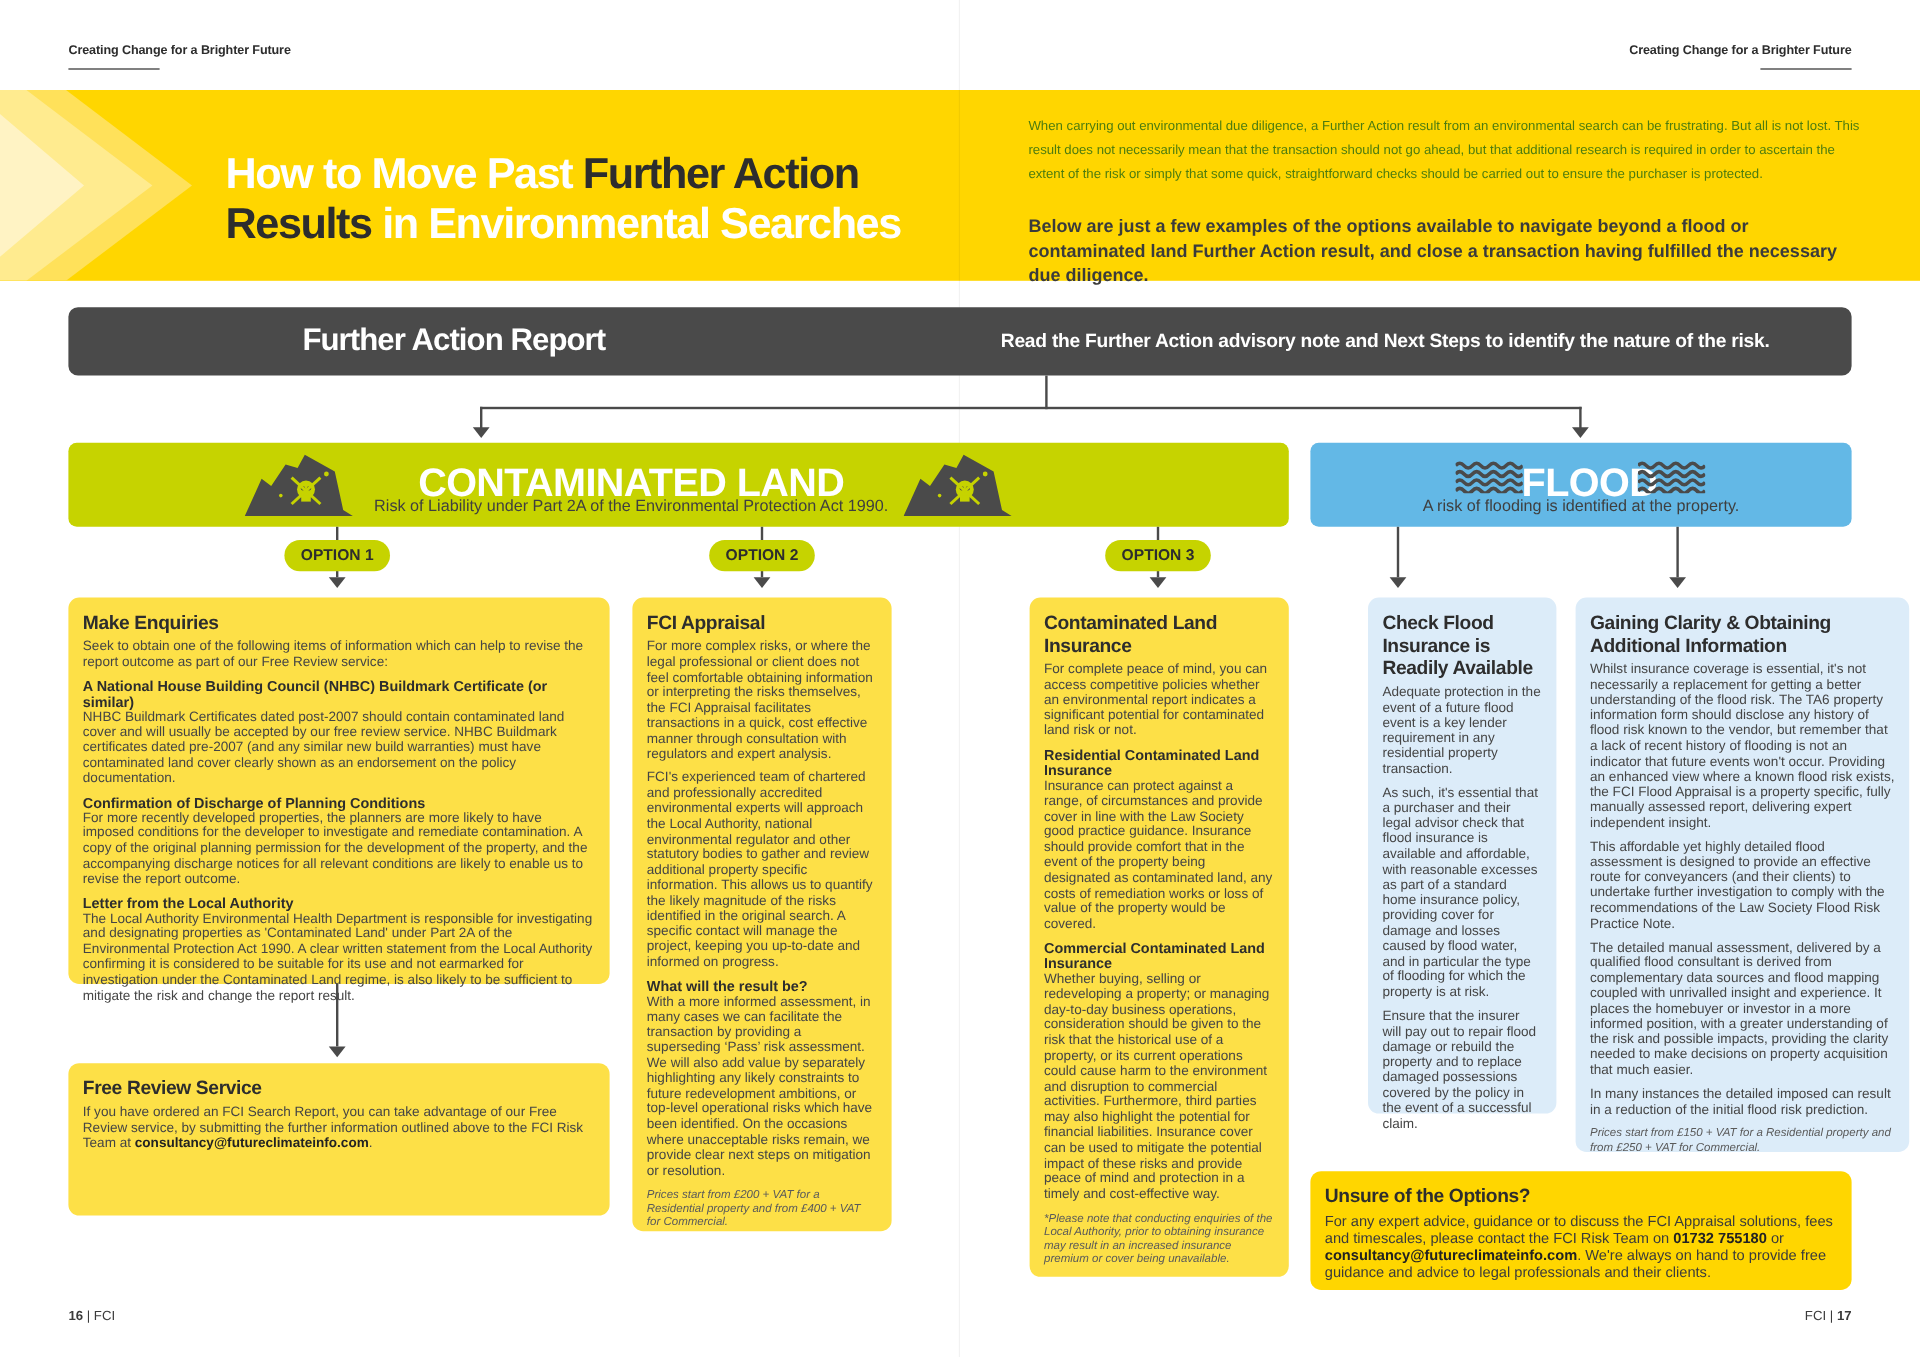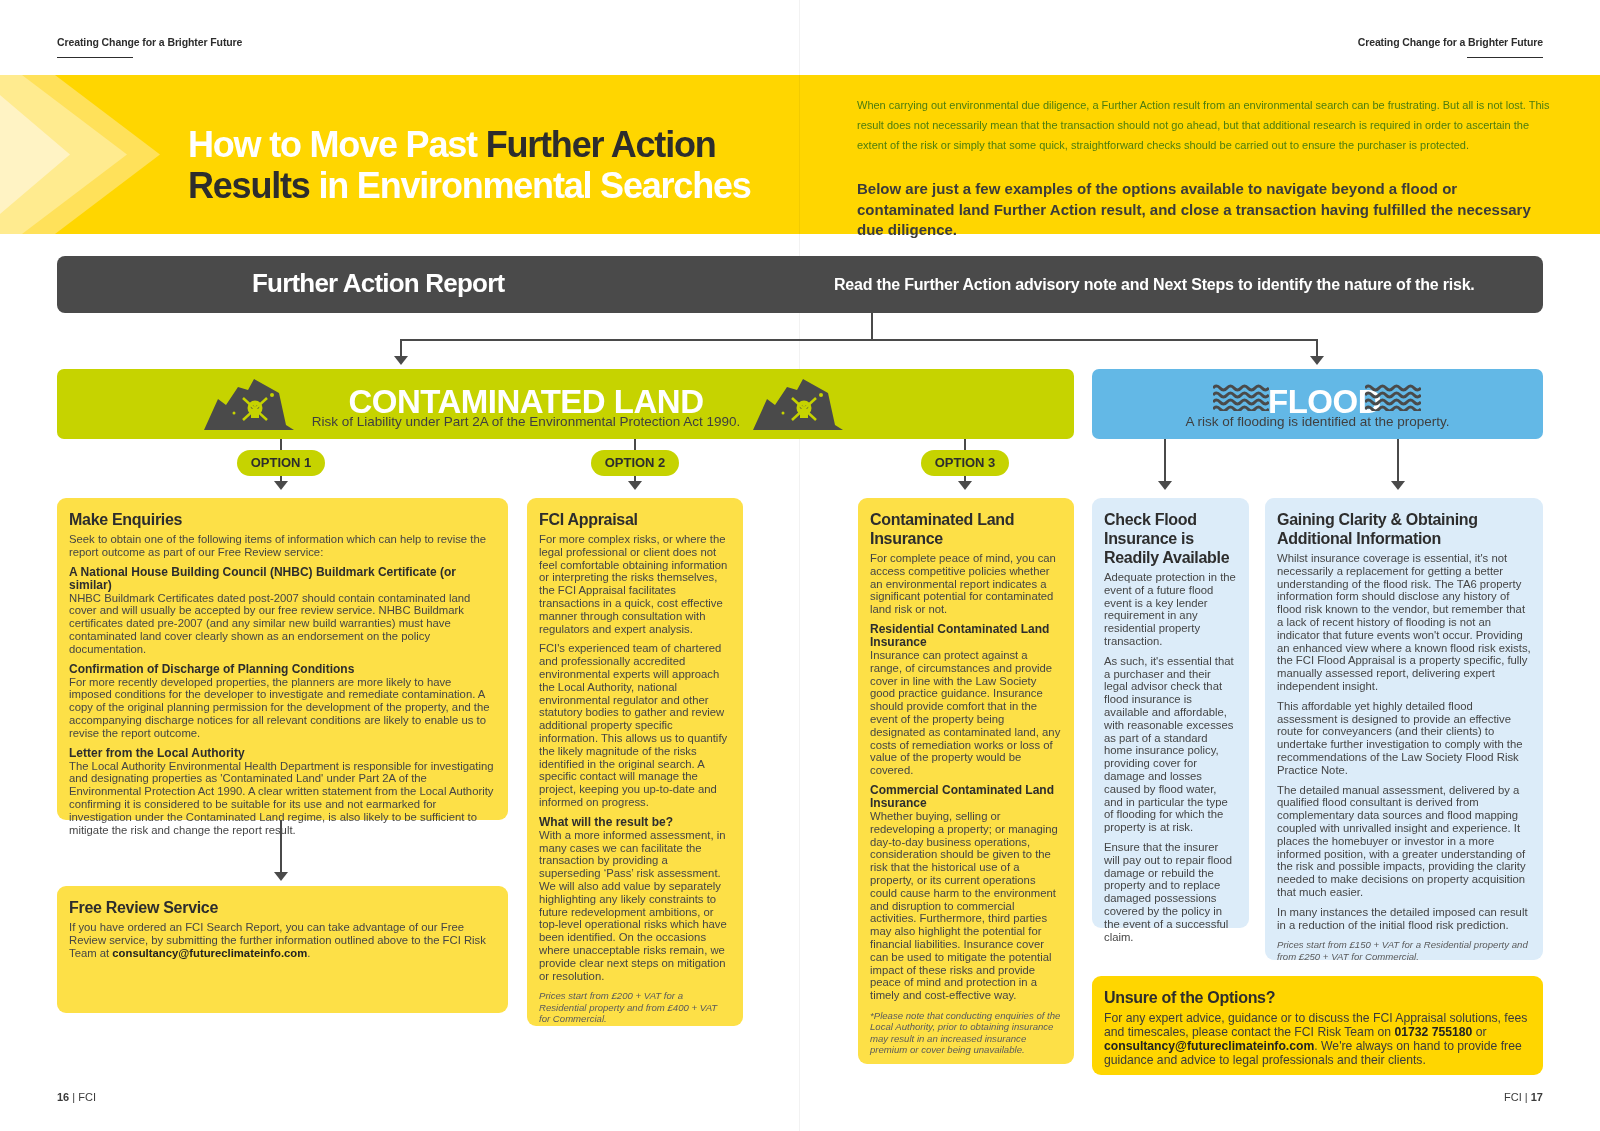--- a/index.html
+++ b/index.html
@@ -30,21 +30,21 @@
 
   .cat-cl { left: 57px; top: 369px; width: 1017px; height: 70px; background: #c6d300; border-radius: 7px; }
   .cat-fl { left: 1092px; top: 369px; width: 451px; height: 70px; background: #63b8e6; border-radius: 7px; }
   .cat-title { font-size: 33px; font-weight: bold; color: #fff; letter-spacing: -0.5px; text-align: center; }
   .cat-sub { font-size: 13.5px; color: #3f3f3f; text-align: center; }
 
   .opt { height: 26px; border-radius: 13px; background: #c6d300; font-size: 13px; font-weight: bold; color: #2d2d2d; text-align: center; line-height: 26px; width: 88px; }
 
   .card { border-radius: 9px; padding: 12px 12px 10px 12px; font-size: 11.3px; line-height: 12.8px; color: #454545; }
   .card.green { background: #fde047; }
-  .card.blue { background: #dcecf9; }
+  .card.blue { background: #dcecf9; margin-left: 48px; }
   .card.yellow { background: #ffd600; }
   .card h3 { font-size: 16px; line-height: 19px; font-weight: bold; color: #2d2d2d; margin-bottom: 4px; letter-spacing: -0.3px; }
   .card h4 { font-size: 12px; line-height: 13px; font-weight: bold; color: #2d2d2d; }
   .card p { margin-bottom: 7px; }
   .card .sec { margin-bottom: 7px; }
   .card .note { font-style: italic; font-size: 9.6px; line-height: 11.5px; color: #5a5a5a; margin-top: 8px; }
   .card b { color: #222; }
 
   .folio { top: 1091px; font-size: 11px; color: #3b3b3b; }
   .folio b { font-weight: bold; }

